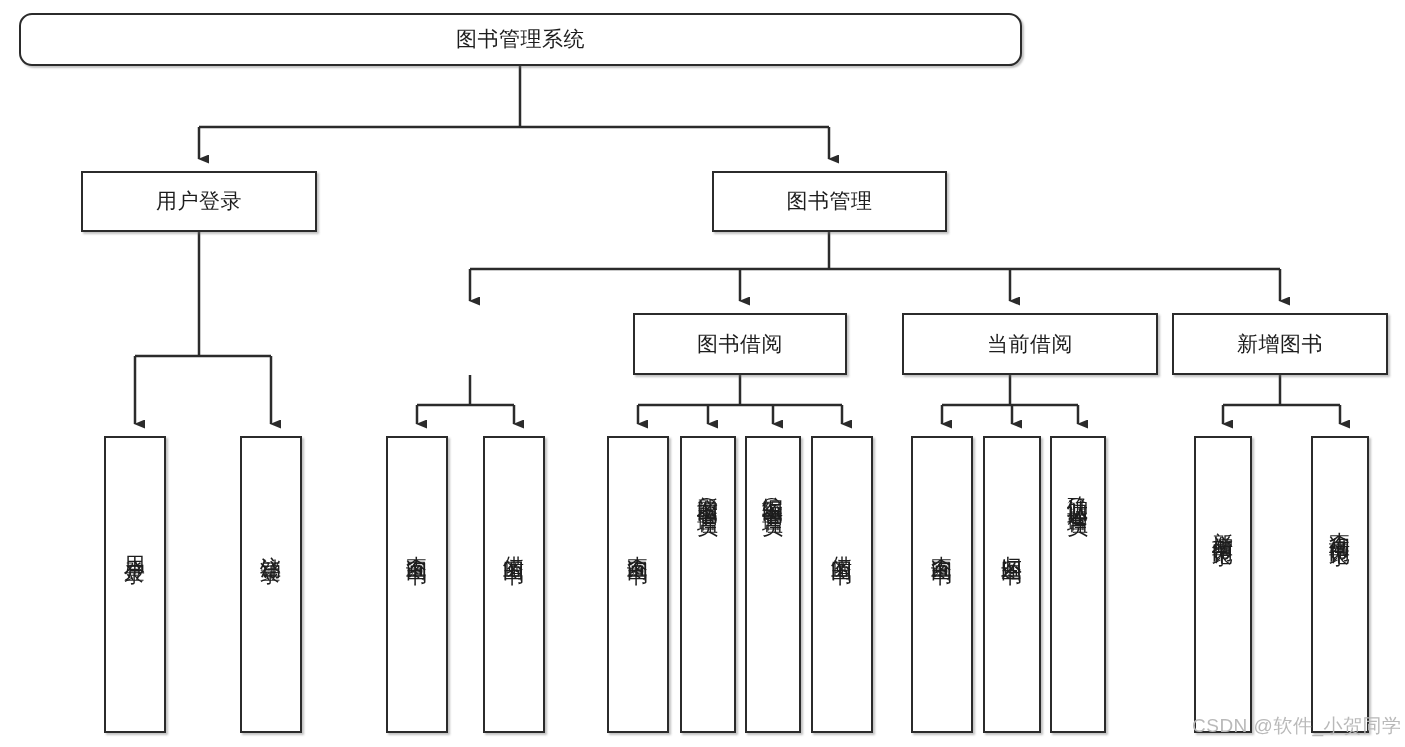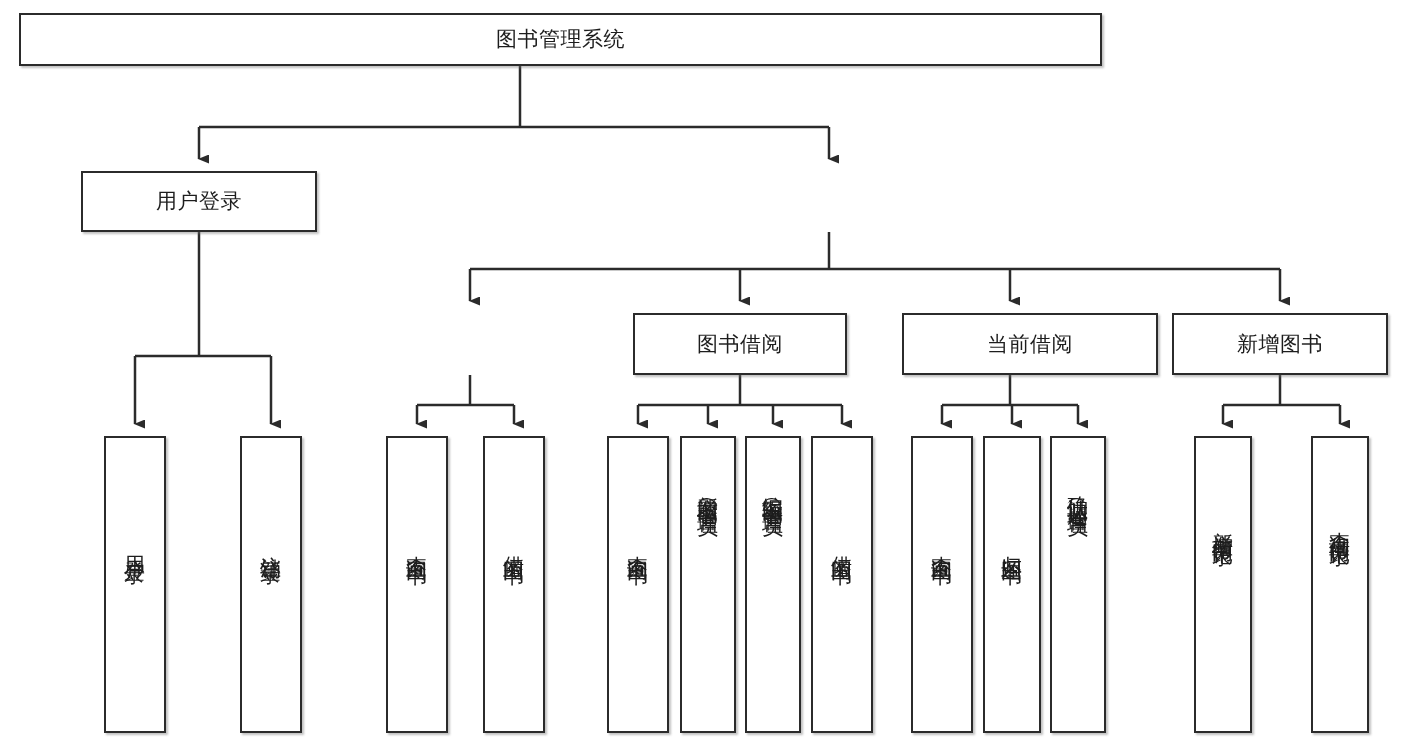--- a/index.html
+++ b/index.html
@@ -106,26 +106,29 @@
         <path d="M942,405 L942,424" marker-end="url(#arrowhead)"></path>
         <path d="M1012,405 L1012,424" marker-end="url(#arrowhead)"></path>
         <path d="M1078,405 L1078,424" marker-end="url(#arrowhead)"></path>
         <path d="M1280,375 L1280,405"></path>
         <path d="M1223,405 L1340,405"></path>
         <path d="M1223,405 L1223,424" marker-end="url(#arrowhead)"></path>
         <path d="M1340,405 L1340,424" marker-end="url(#arrowhead)"></path>
       </g>
   </svg>
 
-  <div class="node-box" style="left: 19px; top: 13px; width: 1083px; height: 53px;">
+  <div class="node-box" style="left: 19px; top: 13px; width: 1003px; height: 53px; border-radius: 13px;">
     <span class="node-label">图书管理系统</span>
   </div>
 
   <div class="node-box" style="left: 81px; top: 171px; width: 236px; height: 61px;">
     <span class="node-label">用户登录</span>
+  </div>
+  <div class="node-box" style="left: 712px; top: 171px; width: 235px; height: 61px;">
+    <span class="node-label">图书管理</span>
   </div>
 
   <div class="node-box" style="left: 633px; top: 313px; width: 214px; height: 62px;">
     <span class="node-label">图书借阅</span>
   </div>
   <div class="node-box" style="left: 902px; top: 313px; width: 256px; height: 62px;">
     <span class="node-label">当前借阅</span>
   </div>
   <div class="node-box" style="left: 1172px; top: 313px; width: 216px; height: 62px;">
     <span class="node-label">新增图书</span>
@@ -164,14 +167,15 @@
   <div class="node-box vertical" style="left: 1050px; top: 436px; width: 56px; height: 297px;">
     <span class="node-label" style="margin-top: 40.5px;">确认归还（管理员）</span>
   </div>
   <div class="node-box vertical" style="left: 1194px; top: 436px; width: 58px; height: 297px;">
     <span class="node-label" style="margin-top: 76.5px;">新增借阅记录</span>
   </div>
   <div class="node-box vertical" style="left: 1311px; top: 436px; width: 58px; height: 297px;">
     <span class="node-label" style="margin-top: 76.5px;">查询借阅记录</span>
   </div>
 
+  <div class="watermark" style="left: 1192px; top: 713px;">CSDN @软件_小贺同学</div>
 
 </div>
 
 </body></html>

